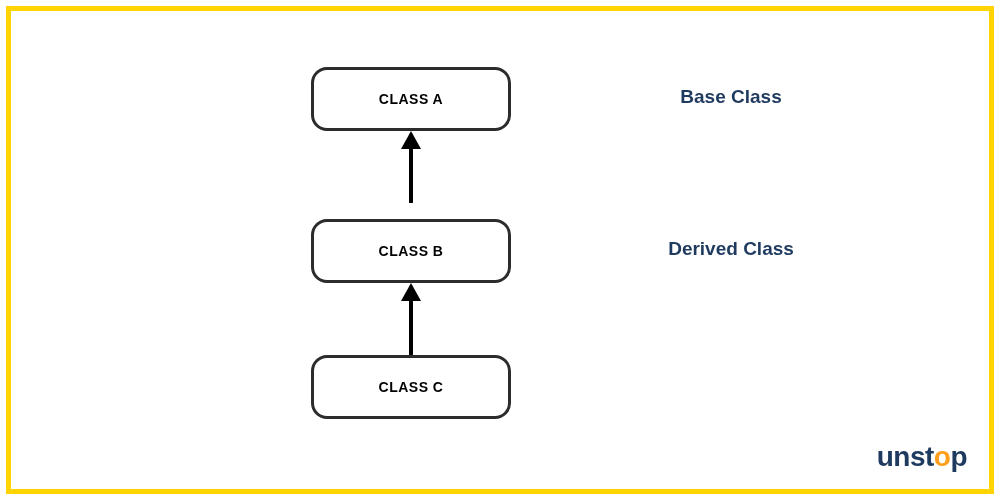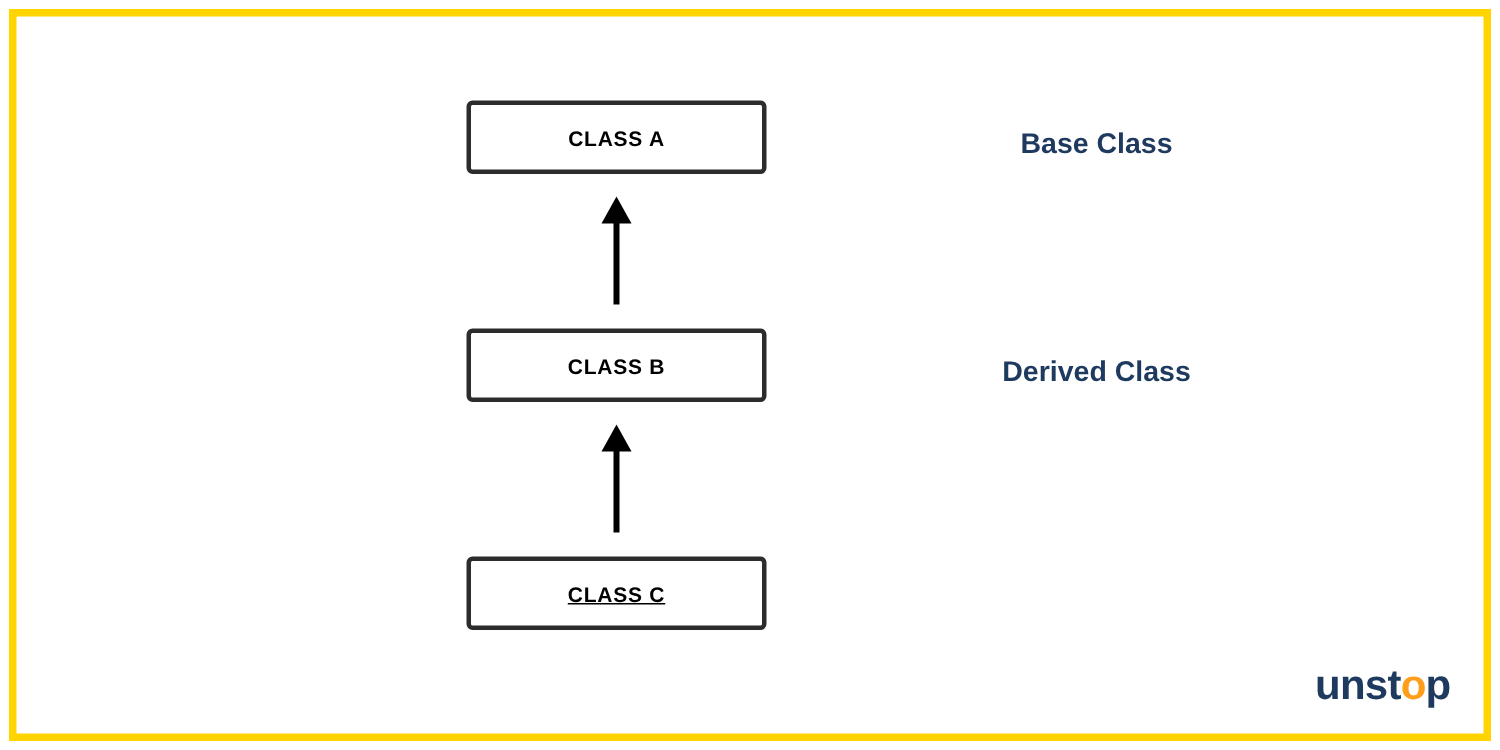--- a/index.html
+++ b/index.html
@@ -23,35 +23,35 @@
       border: 5px solid #ffd400;
     }
     .canvas {
       position: relative;
       width: 100%;
       height: 100%;
     }
     .box {
       position: absolute;
       width: 200px;
-      height: 49px;
+      height: 64px;
       border: 3px solid #2c2c2c;
-      border-radius: 4px;
+      border-radius: 16px;
       display: flex;
       align-items: center;
       justify-content: center;
       font-weight: 900;
       font-size: 14px;
       letter-spacing: 0.5px;
       color: #000;
       background: #fff;
     }
     .box-a { left: 300px; top: 56px; }
     .box-b { left: 300px; top: 208px; text-align: center; }
-    .box-c { left: 300px; top: 360px; text-decoration: underline; }
+    .box-c { left: 300px; top: 344px; }
     .label {
       position: absolute;
       color: #1f3a5f;
       font-weight: 700;
       font-size: 19px;
       text-align: center;
       line-height: 1.3;
     }
     .label-a { left: 620px; top: 74px; width: 200px; }
     .label-b { left: 620px; top: 226px; width: 200px; }

